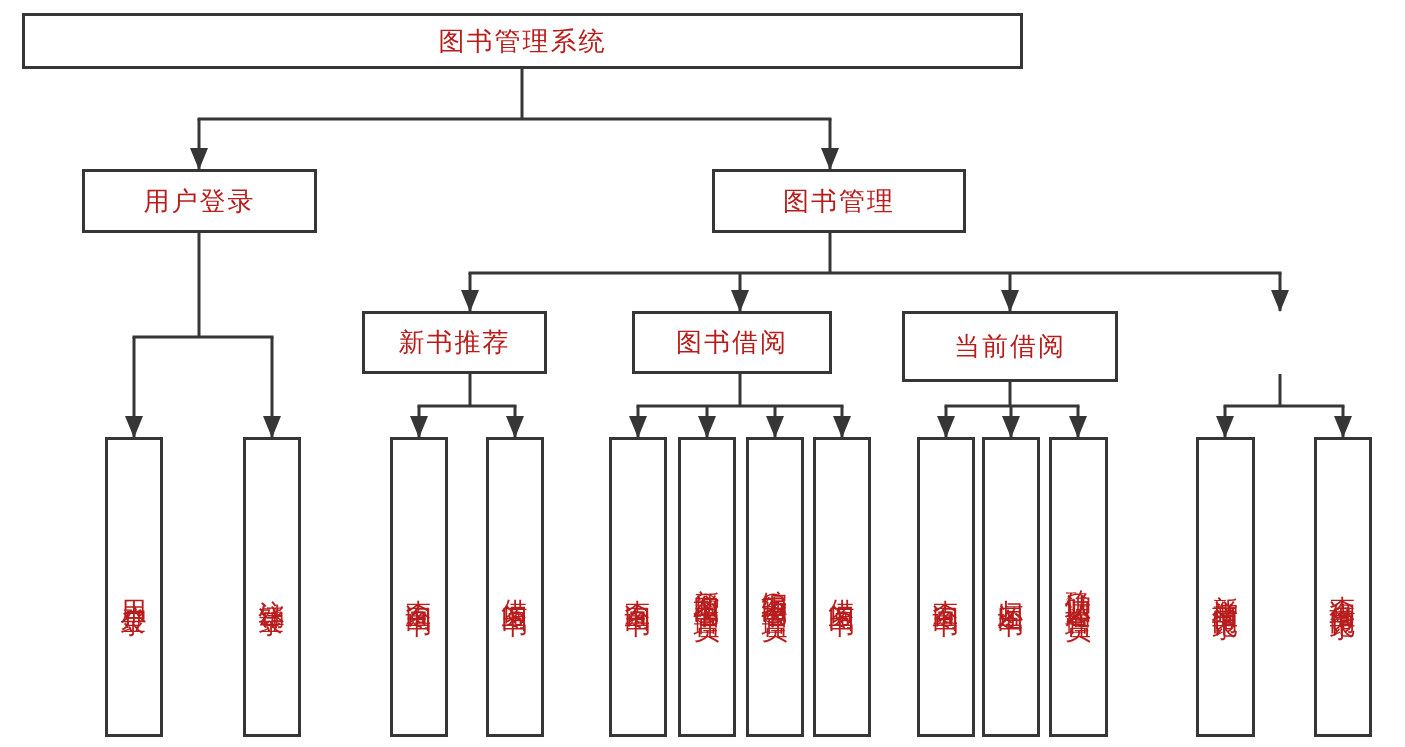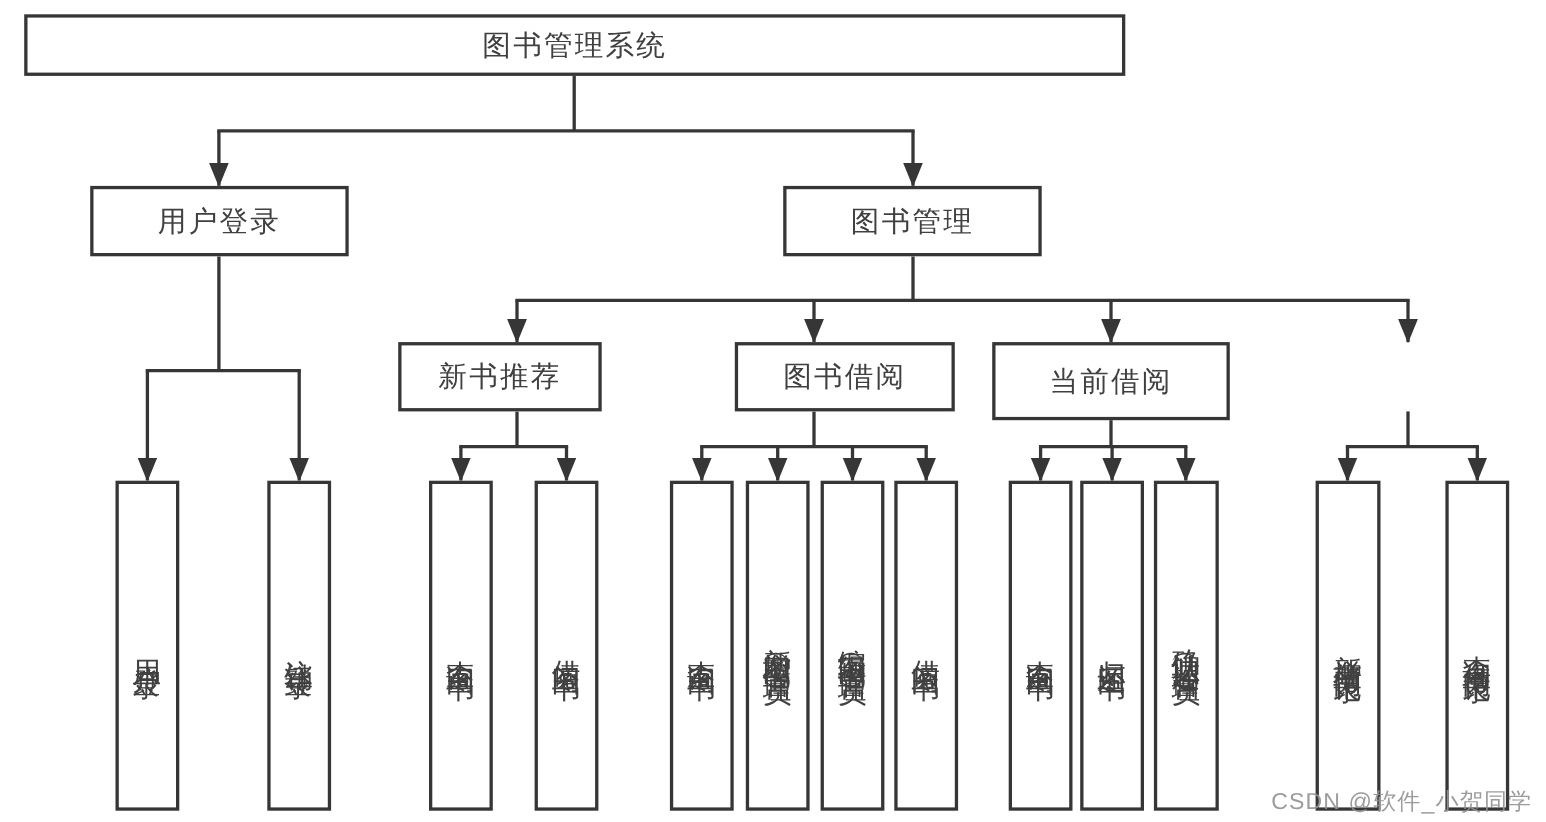--- a/index.html
+++ b/index.html
@@ -19,21 +19,21 @@
     position: absolute;
     left: 0;
     top: 0;
     pointer-events: none;
   }
   .node {
     position: absolute;
     box-sizing: border-box;
     border: 3px solid #363636;
     background: #ffffff;
-    color: #404040;
+    color: #b91c1c;
     display: flex;
     align-items: center;
     justify-content: center;
     font-size: 26px;
     letter-spacing: 2px;
     white-space: nowrap;
   }
   .node.vert {
     writing-mode: vertical-rl;
     letter-spacing: 4px;
@@ -99,39 +99,38 @@
       <path d="M1011,406 L1011,437" marker-end="url(#arrow)"></path>
       <path d="M1078,406 L1078,437" marker-end="url(#arrow)"></path>
       <path d="M1225,406 L1225,437" marker-end="url(#arrow)"></path>
       <path d="M1343,406 L1343,437" marker-end="url(#arrow)"></path>
     </g>
   </svg>
 
   <div class="node" style="left:22px; top:13px; width:1001px; height:56px;">图书管理系统</div>
 
   <div class="node" style="left:82px; top:169px; width:235px; height:64px;">用户登录</div>
-  <div class="node" style="left:712px; top:169px; width:235px; height:64px;">图书管理</div>
+  <div class="node" style="left:712px; top:169px; width:254px; height:64px;">图书管理</div>
 
   <div class="node" style="left:362px; top:311px; width:185px; height:63px;">新书推荐</div>
-  <div class="node" style="left:632px; top:311px; width:200px; height:63px;margin-left:36px;">图书借阅</div>
+  <div class="node" style="left:632px; top:311px; width:200px; height:63px;">图书借阅</div>
   <div class="node" style="left:902px; top:311px; width:216px; height:71px;">当前借阅</div>
 
   <div class="node vert" style="left:105px; top:437px; width:58px; height:300px;">用户登录</div>
   <div class="node vert" style="left:243px; top:437px; width:58px; height:300px;">注销登录</div>
 
   <div class="node vert" style="left:390px; top:437px; width:58px; height:300px;">查询图书</div>
   <div class="node vert" style="left:486px; top:437px; width:58px; height:300px;">借阅图书</div>
 
   <div class="node vert" style="left:609px; top:437px; width:58px; height:300px;">查询图书</div>
   <div class="node vert" style="left:678px; top:437px; width:58px; height:300px;">新增图书（管理员）</div>
   <div class="node vert" style="left:746px; top:437px; width:58px; height:300px;">编辑图书（管理员）</div>
   <div class="node vert" style="left:813px; top:437px; width:58px; height:300px;">借阅图书</div>
 
   <div class="node vert" style="left:917px; top:437px; width:58px; height:300px;">查询图书</div>
   <div class="node vert" style="left:982px; top:437px; width:58px; height:300px;">归还图书</div>
   <div class="node vert" style="left:1049px; top:437px; width:59px; height:300px;">确认归还（管理员）</div>
 
   <div class="node vert" style="left:1196px; top:437px; width:59px; height:300px;">新增借阅记录</div>
   <div class="node vert" style="left:1314px; top:437px; width:58px; height:300px;">查询借阅记录</div>
 
-  <div id="watermark">CSDN @软件_小贺同学</div>
 
 </div>
 
 </body></html>

